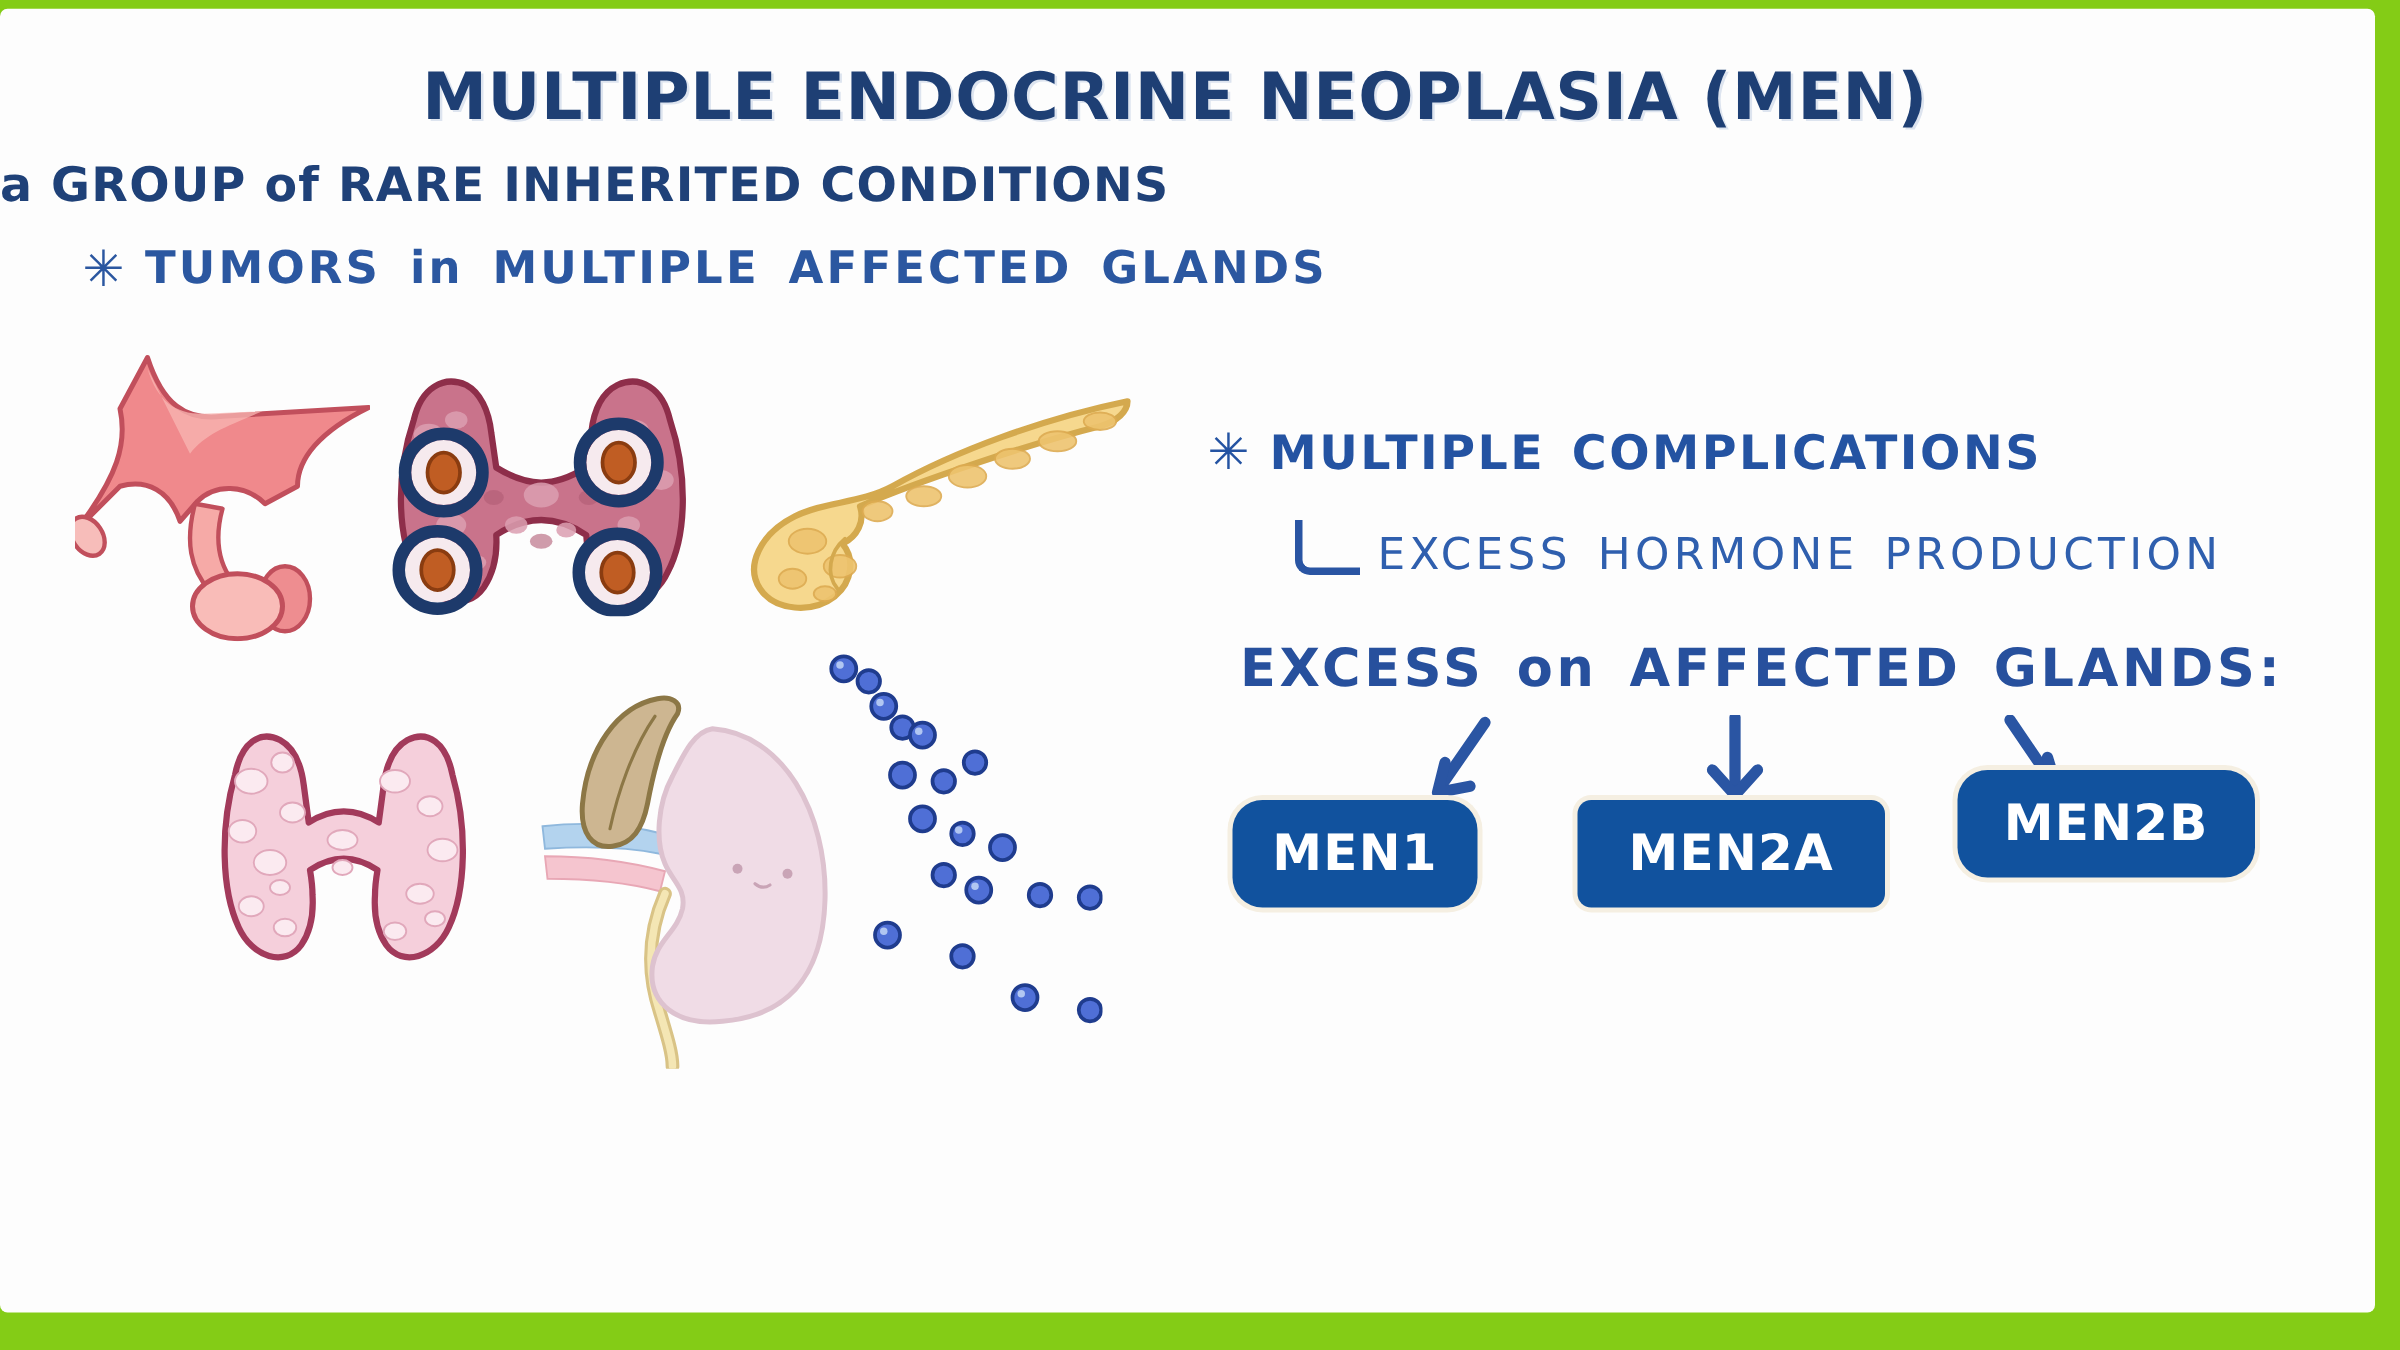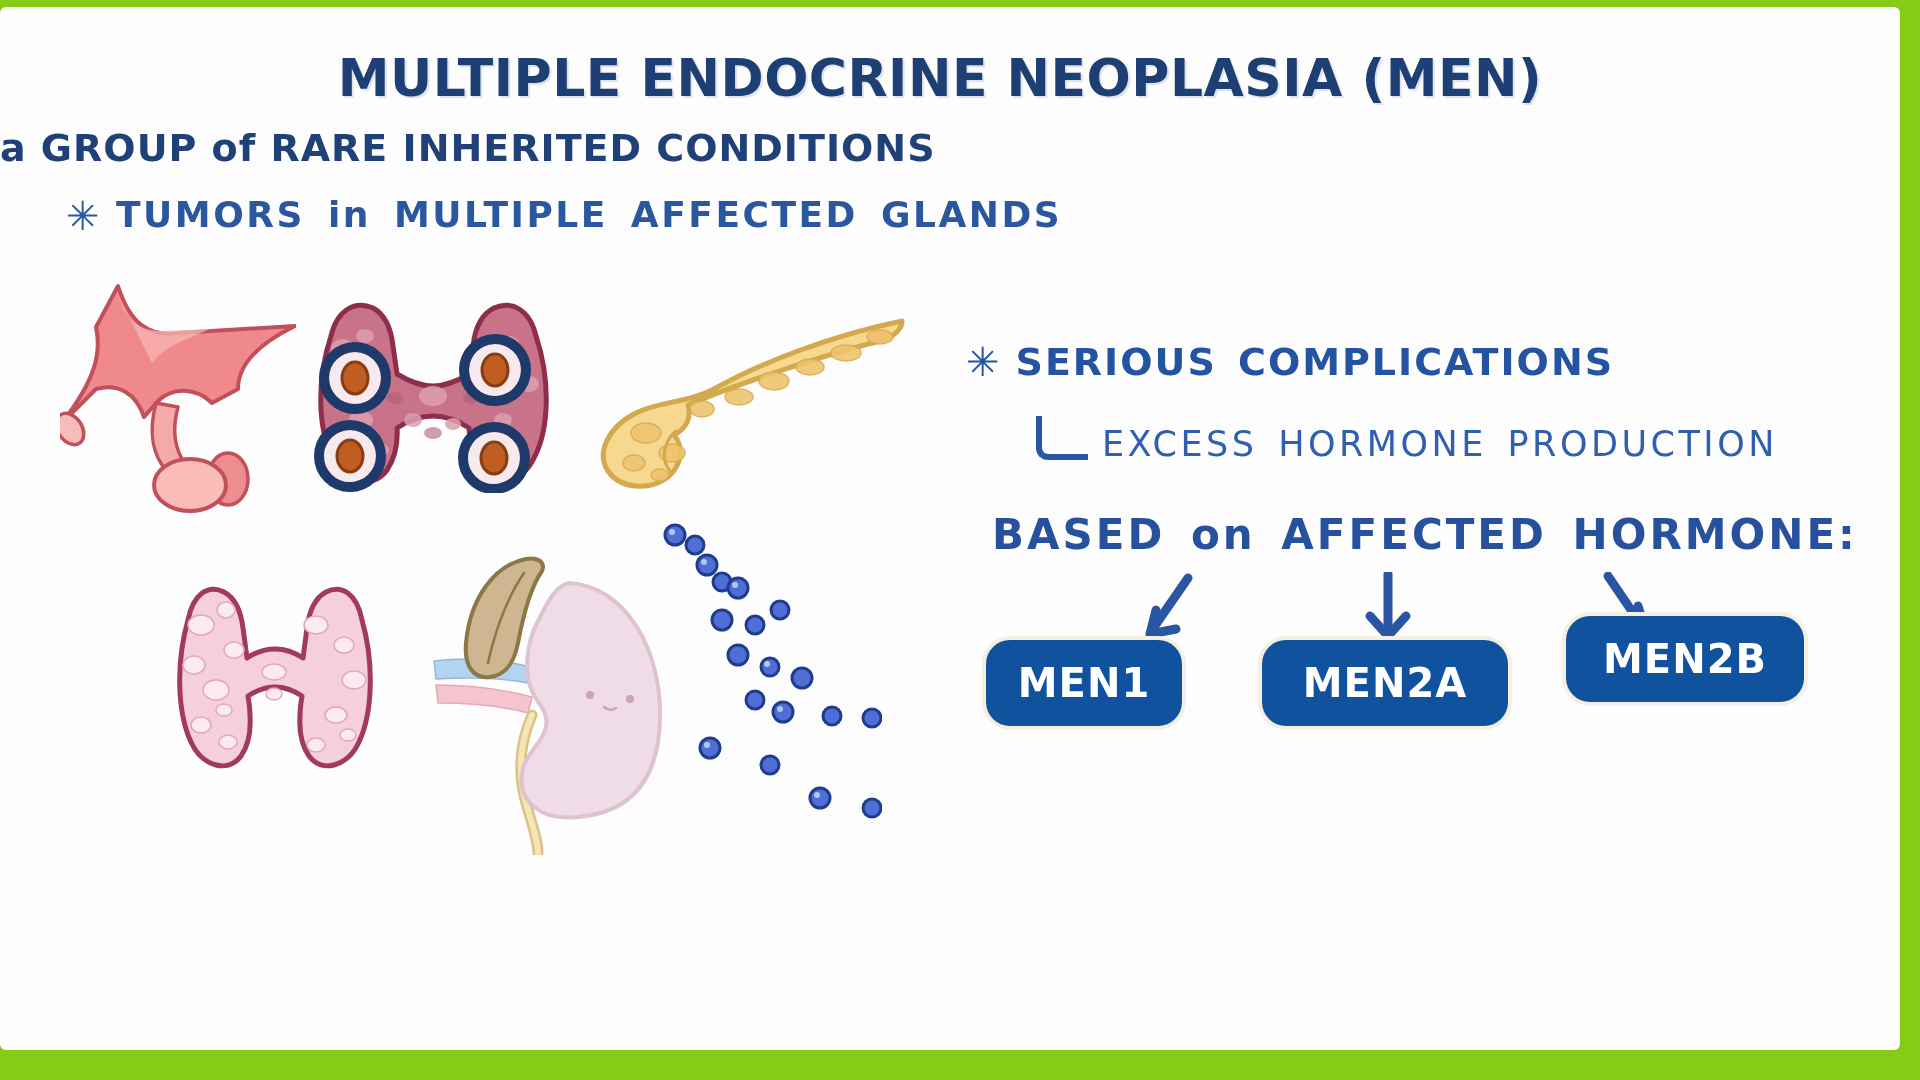--- a/index.html
+++ b/index.html
@@ -19,49 +19,49 @@
   .excess{left:1036px;top:416px;color:#2f5fae;font-size:35px;letter-spacing:3.5px;word-spacing:6px;
           font-weight:normal;display:flex;align-items:flex-end;gap:14px;white-space:nowrap;}
   .lconn{display:inline-block;width:46px;height:38px;border-left:6px solid #2a55a3;
          border-bottom:6px solid #2a55a3;border-bottom-left-radius:12px;margin-bottom:4px;}
   .based{left:992px;top:510px;color:#27509d;font-weight:bold;font-size:42px;
          letter-spacing:3px;word-spacing:8px;white-space:nowrap;}
   .badge{height:86px;background:#11529e;border-radius:24px;color:#fff;display:flex;
          align-items:center;justify-content:center;font-weight:bold;font-size:40px;
          letter-spacing:1px;box-shadow:0 0 0 4px #f5efe2;}
   .badge-1{left:986px;top:640px;width:196px;}
-  .badge-2{left:1262px;top:640px;width:246px;}
+  .badge-2{left:1262px;top:640px;width:246px;border-radius:11px;}
   .badge-3{left:1566px;top:616px;width:238px;}
   svg{display:block;}
 </style>
 </head>
 <body>
 
 <div class="stage">
   <div class="canvas"></div>
 
   <div class="abs title">MULTIPLE ENDOCRINE NEOPLASIA (MEN)</div>
   <div class="abs subtitle">a GROUP of RARE INHERITED CONDITIONS</div>
 
   <div class="abs bullet-row tumors">
     <span class="ast">✳</span>
     <span>TUMORS in MULTIPLE AFFECTED GLANDS</span>
   </div>
 
   <div class="abs bullet-row serious">
     <span class="ast">✳</span>
-    <span>SERIOUS COMPLICATIONS</span>
+    <span>MULTIPLE COMPLICATIONS</span>
   </div>
 
   <div class="abs excess">
     <span class="lconn"></span>
     <span>EXCESS HORMONE PRODUCTION</span>
   </div>
 
-  <div class="abs based">BASED on AFFECTED HORMONE:</div>
+  <div class="abs based">EXCESS on AFFECTED GLANDS:</div>
 
   <svg class="abs" style="left:1130px;top:572px;" width="540" height="85" viewBox="0 0 540 85">
     <g stroke="#2a55a3" stroke-width="9" stroke-linecap="round" fill="none">
       <path d="M58,6 L22,58"></path>
       <path d="M20,62 L46,57 M20,62 L26,38"></path>
       <path d="M258,2 L258,58"></path>
       <path d="M258,64 L240,44 M258,64 L276,44"></path>
       <path d="M478,4 L512,54"></path>
       <path d="M516,60 L490,56 M516,60 L508,34"></path>
     </g>

